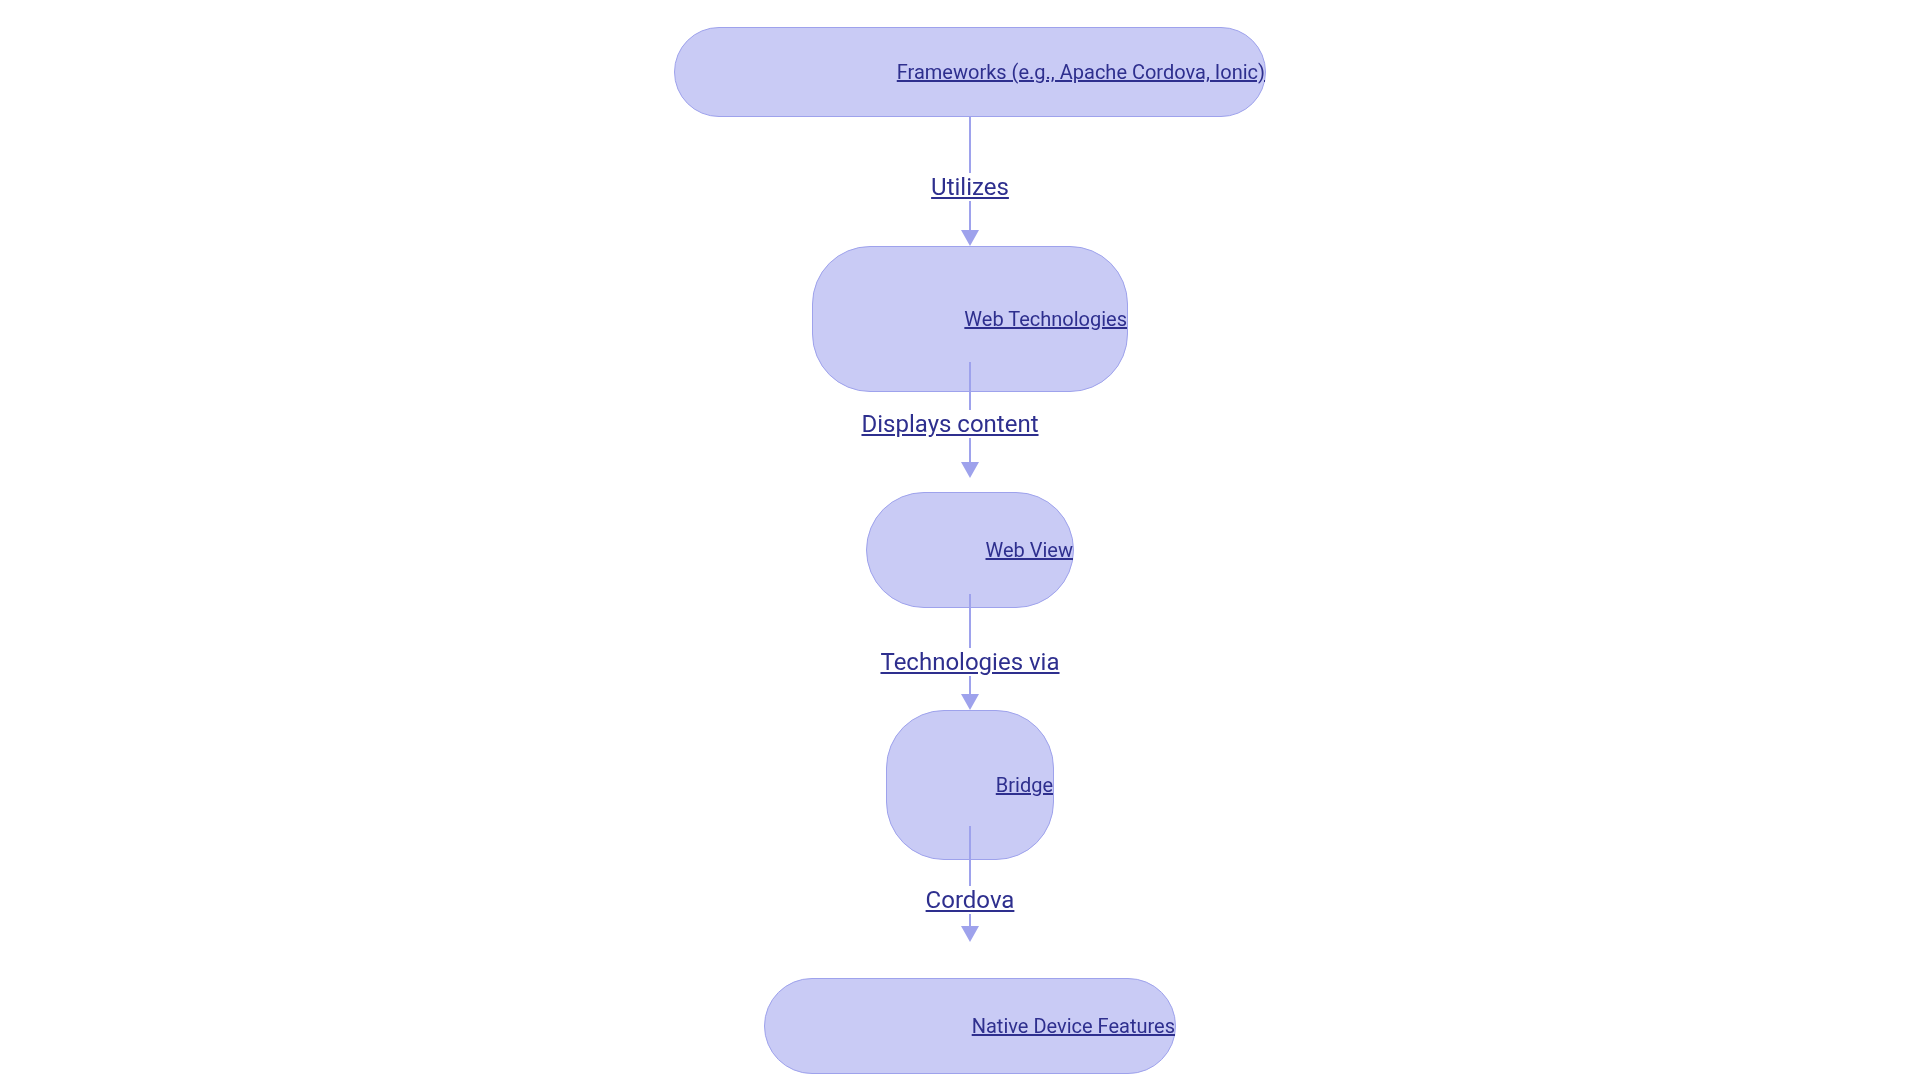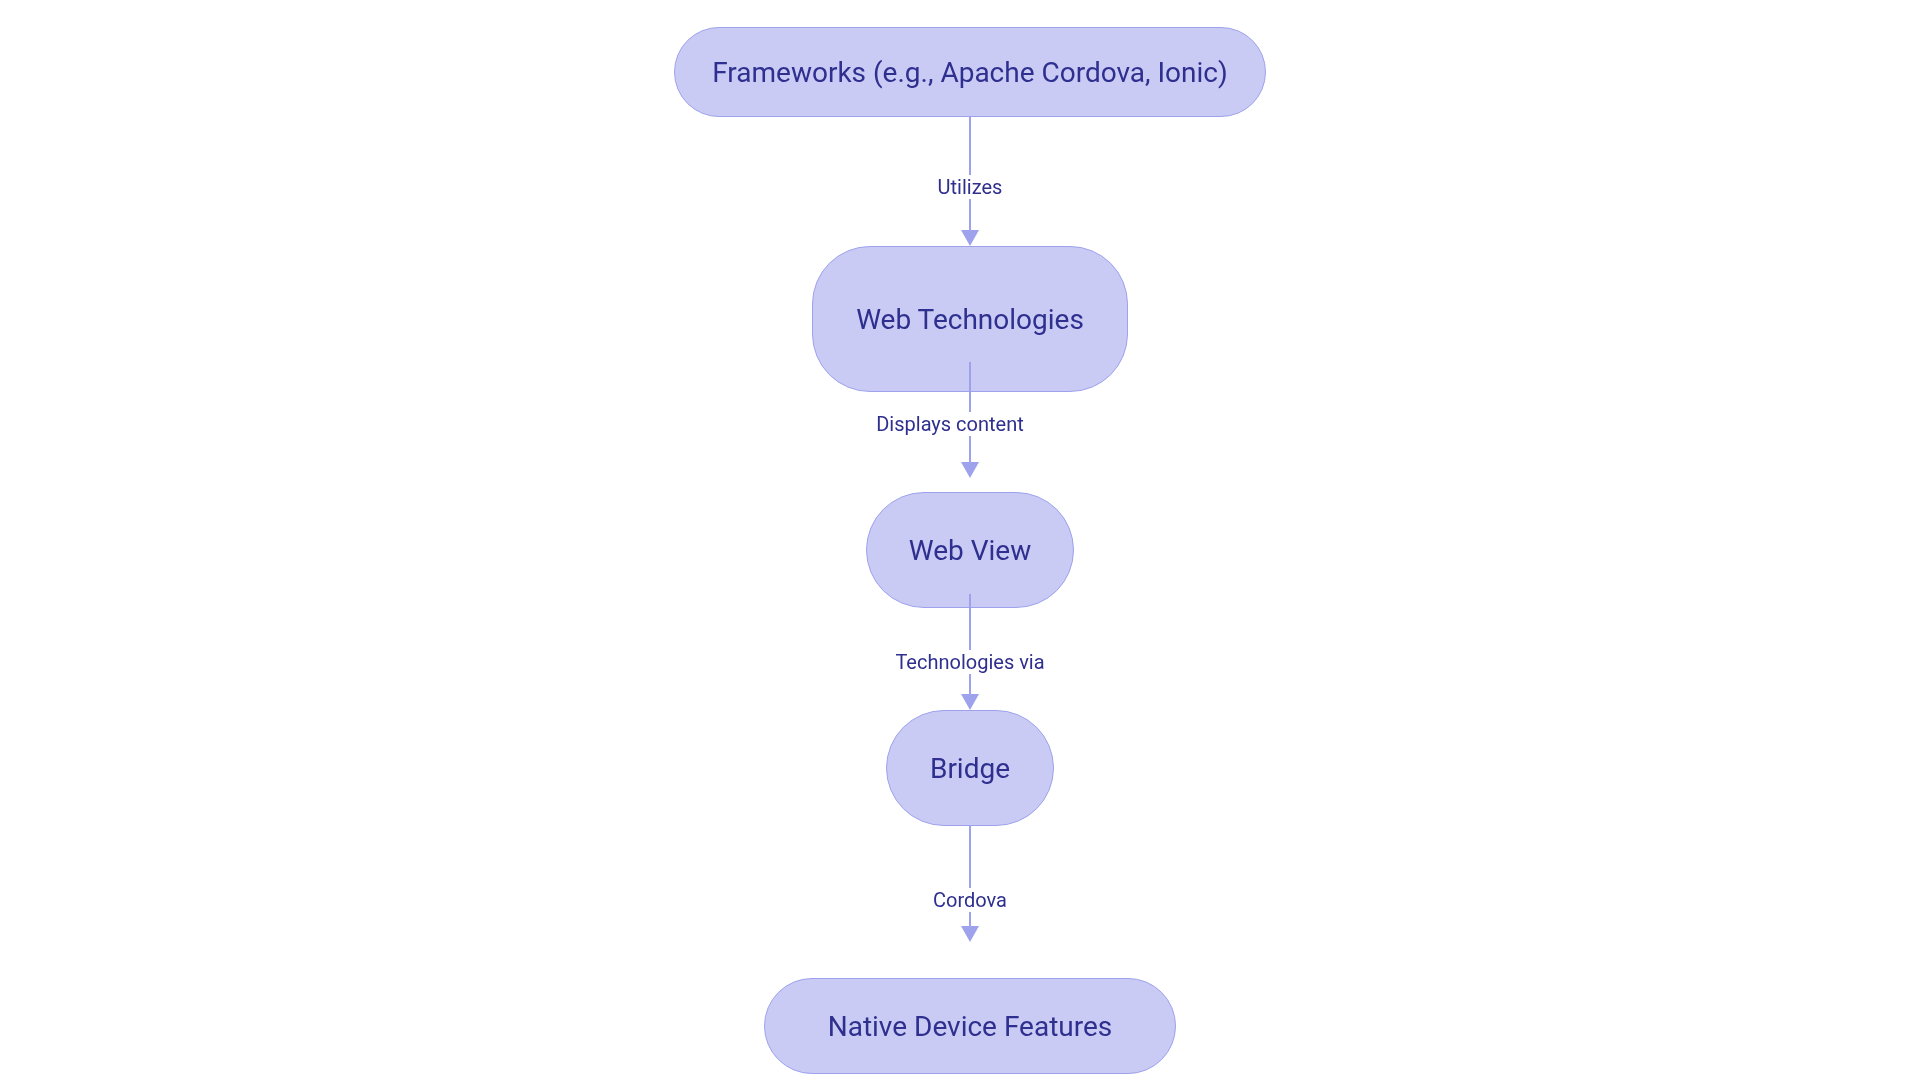--- a/index.html
+++ b/index.html
@@ -15,25 +15,26 @@
     position: relative;
     width: 1920px;
     height: 1083px;
   }
   .node {
     position: absolute;
     background: #c9cbf5;
     border: 1.5px solid #9ea2ec;
     display: flex;
     align-items: center;
-    justify-content: center;
+    justify-content: flex-end;
     color: #2e2f8e;
-    font-size: 28px;
+    font-size: 20px;
     white-space: nowrap;
     box-sizing: border-box;
+    text-decoration: underline;
   }
   .edge-line {
     position: absolute;
     width: 2px;
     background: #9ea2ec;
     left: 50%;
     transform: translateX(-50%);
   }
   .arrow-head {
     position: absolute;
@@ -41,25 +42,26 @@
     height: 0;
     left: 50%;
     transform: translateX(-50%);
     border-left: 9px solid transparent;
     border-right: 9px solid transparent;
     border-top: 16px solid #9ea2ec;
   }
   .edge-label {
     position: absolute;
     color: #2e2f8e;
-    font-size: 20px;
+    font-size: 24px;
     background: #ffffff;
     padding: 0 6px;
     white-space: nowrap;
     transform: translate(-50%, -50%);
+    text-decoration: underline;
   }
 </style>
 </head>
 <body>
 
 <div class="canvas">
 
   <div class="node" style="left:674px; top:27px; width:592px; height:90px; border-radius:45px;">
     <span>Frameworks (e.g., Apache Cordova, Ionic)</span>
   </div>
@@ -77,21 +79,21 @@
   <div class="edge-label" style="left:950px; top:424px;">Displays content</div>
 
   <div class="node" style="left:866px; top:492px; width:208px; height:116px; border-radius:58px;">
     <span>Web View</span>
   </div>
 
   <div class="edge-line" style="left:970px; top:594px; height:100px;"></div>
   <div class="arrow-head" style="left:970px; top:694px;"></div>
   <div class="edge-label" style="left:970px; top:662px;">Technologies via</div>
 
-  <div class="node" style="left:886px; top:710px; width:168px; height:116px; border-radius:58px;">
+  <div class="node" style="left:886px; top:710px; width:168px; height:150px; border-radius:58px;">
     <span>Bridge</span>
   </div>
 
   <div class="edge-line" style="left:970px; top:826px; height:100px;"></div>
   <div class="arrow-head" style="left:970px; top:926px;"></div>
   <div class="edge-label" style="left:970px; top:900px;">Cordova</div>
 
   <div class="node" style="left:764px; top:978px; width:412px; height:96px; border-radius:58px;">
     <span>Native Device Features</span>
   </div>

